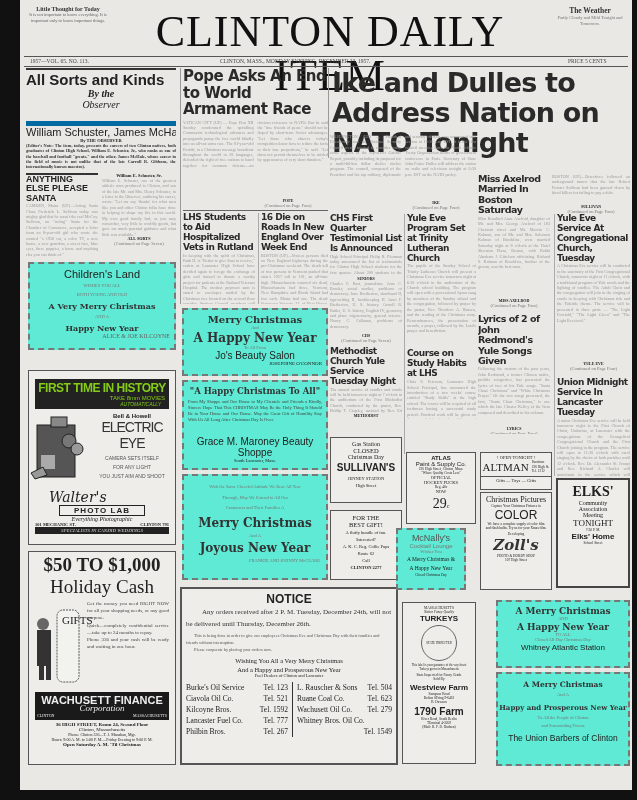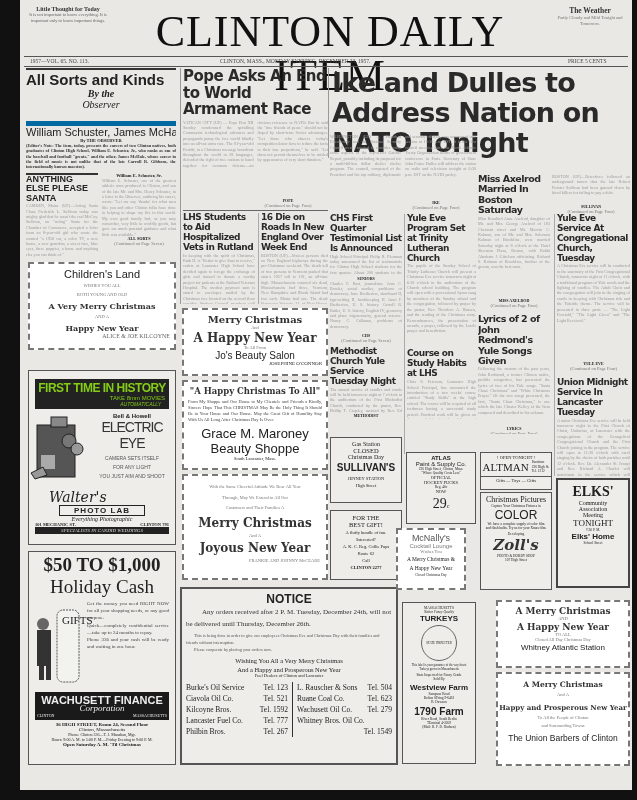--- a/index.html
+++ b/index.html
@@ -7,21 +7,21 @@
   .page{position:absolute;left:20px;top:0;width:612px;height:790px;background:#e9e8e4;}
   .abs{position:absolute;box-sizing:border-box;}
   .masthead-title{font-family:"Liberation Serif",serif;font-size:44px;letter-spacing:1px;color:#111;text-align:center;line-height:44px;}
   .small{font-size:5.5px;line-height:6.5px;color:#444;}
   .tiny{font-size:4.5px;line-height:5.5px;color:#777;}
   .headline-sans{font-family:"Liberation Sans",sans-serif;font-weight:bold;color:#222;line-height:1.05;}
   .condensed{font-family:"DejaVu Sans",sans-serif;font-weight:bold;letter-spacing:-0.5px;color:#2a2a2a;line-height:1.1;}
   .body-text{font-size:4.2px;line-height:5.4px;color:#999;text-align:justify;overflow:hidden;}
   .rule{background:#555;}
   .ad{border:1px solid #555;background:#eeede9;text-align:center;overflow:hidden;}
-  .ad-dotted{border:2px dashed #777;background:#ffffff;text-align:center;overflow:hidden;}
+  .ad-dotted{border:2px dashed #777;background:#5eead4;text-align:center;overflow:hidden;}
   .gothic{font-family:"DejaVu Serif",serif;font-weight:bold;color:#333;}
   .tel-row{display:flex;justify-content:space-between;font-size:7.5px;line-height:11px;color:#222;}
   .center{text-align:center;}
 </style>
 </head>
 <body>
 
 <div class="page">
 
   <div class="abs" style="left:8px;top:6px;width:80px;">
@@ -168,21 +168,21 @@
     <div class="tiny">And</div>
     <div class="gothic" style="font-size:12px;">A Happy New Year</div>
     <div class="tiny">To All From</div>
     <div style="font-family:'Liberation Sans',sans-serif;font-size:10px;">Jo's Beauty Salon</div>
     <div style="font-size:5px;text-align:right;padding-right:4px;">JOSEPHINE O'CONNOR</div>
   </div>
 
   <div class="abs ad-dotted" style="left:162px;top:380px;width:146px;height:90px;padding:4px 4px 0;">
     <div class="gothic" style="font-size:8.5px;">"A Happy Christmas To All"</div>
     <div style="font-size:4.5px;line-height:6px;text-align:justify;color:#444;margin-top:3px;">From My Shoppe and Our House to My Clientele and Friends a Kindly, Sincere Hope That This CHRISTMAS May Be the Holy Thing It Should Be in Your House and Our House. May the Great Gift of Humility Stay With Us All Long After Christmas Day Is Over.</div>
-    <div style="font-family:'Liberation Sans',sans-serif;font-size:13px;margin-top:3px;text-align:center;">Grace M. Maroney Beauty Shoppe</div>
+    <div style="font-family:'Liberation Sans',sans-serif;font-size:10px;margin-top:13px;text-align:center;">Grace M. Maroney Beauty Shoppe</div>
     <div style="font-size:4.5px;">South Lancaster, Mass.</div>
   </div>
 
   <div class="abs ad-dotted" style="left:162px;top:474px;width:146px;height:106px;padding-top:8px;">
     <div class="tiny">With the Same Cheerful Attitude We Bear All Year</div>
     <div class="tiny" style="margin-top:5px;">Through, May We Extend to All Our</div>
     <div class="tiny" style="margin-top:5px;">Customers and Their Families A</div>
     <div class="gothic" style="font-size:12px;margin-top:5px;">Merry Christmas</div>
     <div class="tiny" style="margin-top:3px;">And A</div>
     <div class="gothic" style="font-size:12px;margin-top:3px;">Joyous New Year</div>

